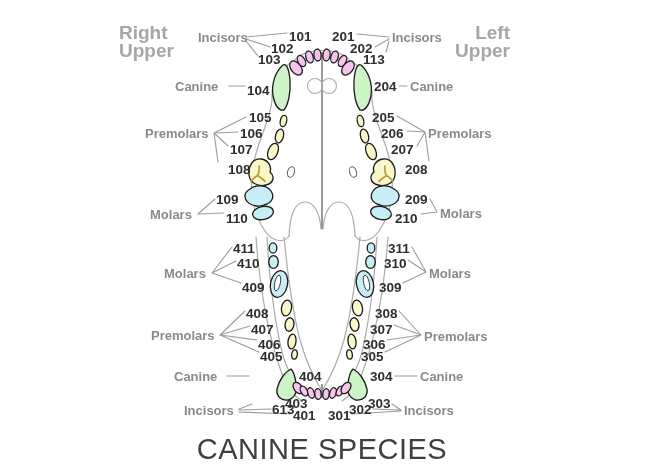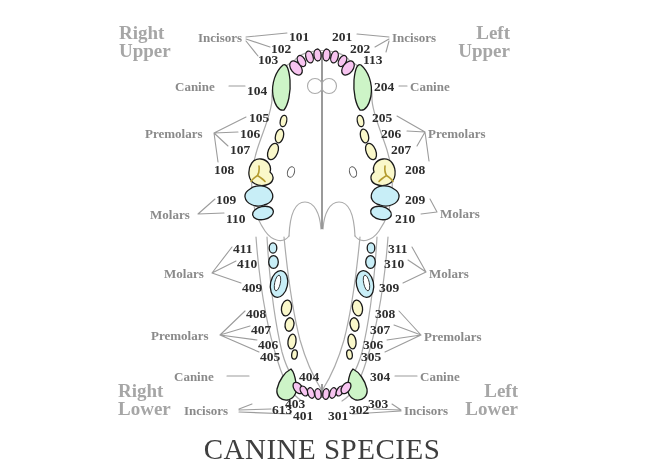--- a/index.html
+++ b/index.html
@@ -1,18 +1,18 @@
 <!DOCTYPE html>
 <html style="--incisor-fill: #f7c4f0; --canine-fill: #cdf4c7; --premolar-fill: #faf8ca; --molar-fill: #c8eef7; --premolar-detail: #b49b2f; --tooth-outline: #1a1a1a; --jaw-outline: #ababab; --midline: #8f8f8f; --leader-line: #9c9c9c; --number-text: #2e2e2e; --group-label: #8a8a8a; --corner-label: #a6a6a6; --title-text: #3f3f3f;"><head>
 <meta charset="utf-8">
 <style>
   html,body{margin:0;padding:0;background:#ffffff;}
   .stage{
     position:relative;width:550px;height:473px;background:#ffffff;overflow:hidden;
-    font-family:Liberation Serif, serif;
+    font-family:Liberation Sans, sans-serif;
   }
   .stage svg{position:absolute;left:0;top:0;}
   .txt{position:absolute;white-space:nowrap;}
   .num{font-size:13.5px;font-weight:bold;color:var(--number-text,#2e2e2e);}
   .grp{font-size:13px;font-weight:bold;color:var(--group-label,#8a8a8a);}
   .corner{font-size:19px;line-height:18px;font-weight:bold;color:var(--corner-label,#a6a6a6);white-space:normal;}
   .corner.right-align{text-align:right;}
   .title{font-size:29px;font-weight:normal;color:var(--title-text,#3f3f3f);text-align:center;letter-spacing:.5px;margin-top:8px;}
   
   .jaw{fill:none;stroke:var(--jaw-outline,#ababab);stroke-width:1.2;stroke-linecap:round;}
@@ -119,22 +119,20 @@
 
       <path class="leader" d="M426,272 L412,247 M426,272 L408,260 M426,272 L403,283"></path>
       <path class="leader" d="M421,335 L399,311 M421,335 L394,325 M421,335 L387,340 M421,335 L385,352"></path>
       <path class="leader" d="M395,376 L417,376"></path>
       <path class="leader" d="M401,410 L392,404 M401,410 L373,409 M401,411 L352,414"></path>
     </g>
   </svg>
 
   <div class="txt corner" style="left:119px;top:24px;width:64px;">Right Upper</div>
   <div class="txt corner right-align" style="left:446px;top:24px;width:64px;text-align:right;">Left Upper</div>
-  <div class="txt corner" style="left:118px;top:382px;width:70px;">Right Lower</div>
-  <div class="txt corner right-align" style="left:450px;top:382px;width:68px;">Left Lower</div>
 
   <div class="txt grp" style="left:198px;top:30px;">Incisors</div>
   <div class="txt grp" style="left:175px;top:79px;">Canine</div>
   <div class="txt grp" style="left:145px;top:126px;">Premolars</div>
   <div class="txt grp" style="left:150px;top:207px;">Molars</div>
 
   <div class="txt grp" style="left:392px;top:30px;">Incisors</div>
   <div class="txt grp" style="left:410px;top:79px;">Canine</div>
   <div class="txt grp" style="left:428px;top:126px;">Premolars</div>
   <div class="txt grp" style="left:440px;top:206px;">Molars</div>
@@ -149,21 +147,21 @@
   <div class="txt grp" style="left:420px;top:369px;">Canine</div>
   <div class="txt grp" style="left:404px;top:403px;">Incisors</div>
 
   <div class="txt num" style="left:289px;top:29px;">101</div>
   <div class="txt num" style="left:271px;top:41px;">102</div>
   <div class="txt num" style="left:258px;top:52px;">103</div>
   <div class="txt num" style="left:247px;top:83px;">104</div>
   <div class="txt num" style="left:249px;top:110px;">105</div>
   <div class="txt num" style="left:240px;top:126px;">106</div>
   <div class="txt num" style="left:230px;top:142px;">107</div>
-  <div class="txt num" style="left:214px;top:162px;">108</div>
+  <div class="txt num" style="left:228px;top:162px;">108</div>
   <div class="txt num" style="left:216px;top:192px;">109</div>
   <div class="txt num" style="left:226px;top:211px;">110</div>
 
   <div class="txt num" style="left:332px;top:29px;">201</div>
   <div class="txt num" style="left:350px;top:41px;">202</div>
   <div class="txt num" style="left:363px;top:52px;">113</div>
   <div class="txt num" style="left:374px;top:79px;">204</div>
   <div class="txt num" style="left:372px;top:110px;">205</div>
   <div class="txt num" style="left:381px;top:126px;">206</div>
   <div class="txt num" style="left:391px;top:142px;">207</div>

